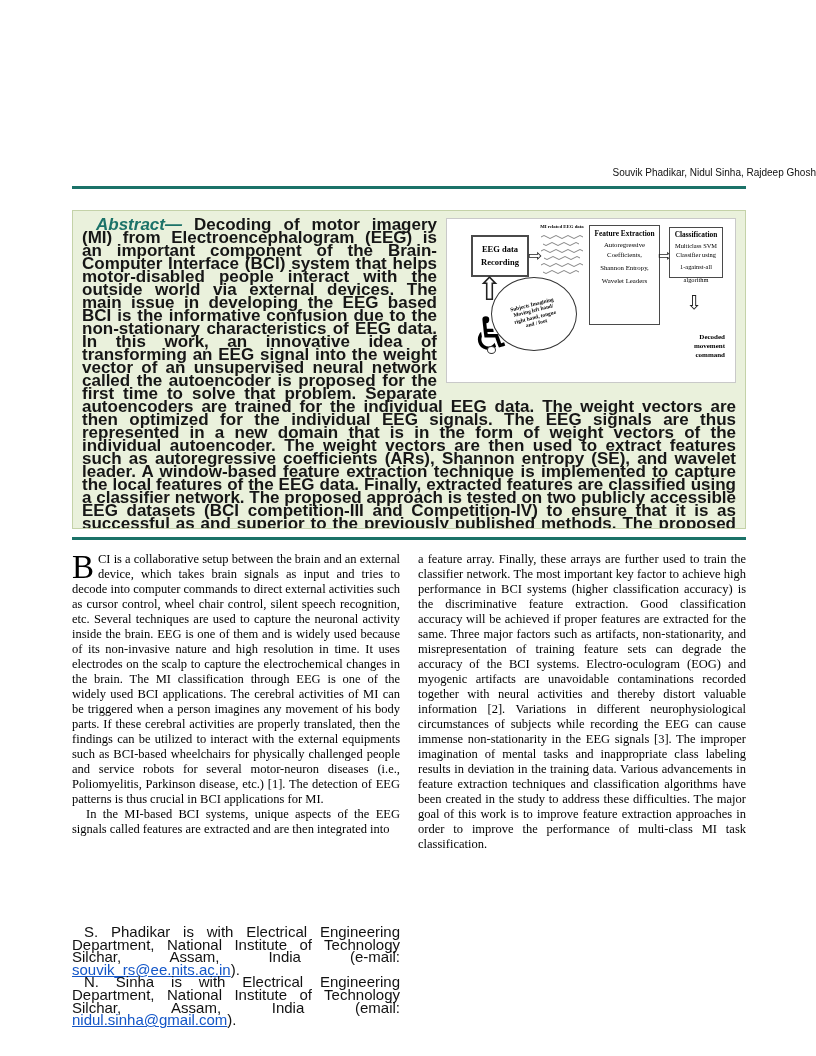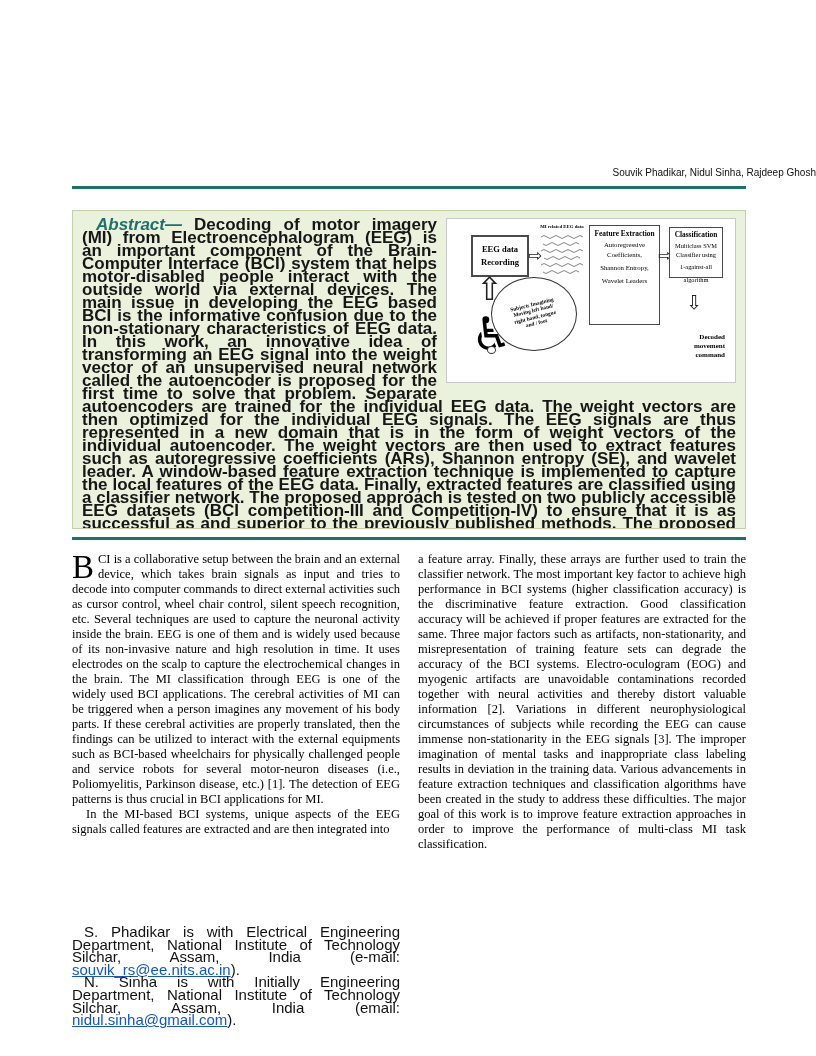--- a/index.html
+++ b/index.html
@@ -156,21 +156,21 @@
   <div class="rule rule-mid"></div>
 
   <div class="col col-left">
 
     <p><span class="dropcap">B</span><span>CI is a collaborative setup between the brain and an external device, which takes brain signals as input and tries to decode into computer commands to direct external activities such as cursor control, wheel chair control, silent speech recognition, etc. Several techniques are used to capture the neuronal activity inside the brain. EEG is one of them and is widely used because of its non-invasive nature and high resolution in time. It uses electrodes on the scalp to capture the electrochemical changes in the brain. The MI classification through EEG is one of the widely used BCI applications. The cerebral activities of MI can be triggered when a person imagines any movement of his body parts. If these cerebral activities are properly translated, then the findings can be utilized to interact with the external equipments such as BCI-based wheelchairs for physically challenged people and service robots for several motor-neuron diseases (i.e., Poliomyelitis, Parkinson disease, etc.) [1]. The detection of EEG patterns is thus crucial in BCI applications for MI.</span></p>
 
     <p class="indent">In the MI-based BCI systems, unique aspects of the EEG signals called features are extracted and are then integrated into</p>
 
     <div class="footnote fn-left">
       <p><span>S. Phadikar is with Electrical Engineering Department, National Institute of Technology Silchar, Assam, India (e-mail: </span><a class="email-link">souvik_rs@ee.nits.ac.in</a><span>).</span></p>
-      <p><span>N. Sinha is with Initially Engineering Department, National Institute of Technology Silchar, Assam, India (email: </span><a class="email-link">nidul.sinha@gmail.com</a><span>).</span></p>
+      <p><span>N. Sinha is with Electrical Engineering Department, National Institute of Technology Silchar, Assam, India (email: </span><a class="email-link">nidul.sinha@gmail.com</a><span>).</span></p>
     </div>
   </div>
 
   <div class="col col-right">
     <p>a feature array. Finally, these arrays are further used to train the classifier network.  The most important key factor to achieve high performance in BCI systems (higher classification accuracy) is the discriminative feature extraction. Good classification accuracy will be achieved if proper features are extracted for the same. Three major factors such as artifacts, non-stationarity, and misrepresentation of training feature sets can degrade the accuracy of the BCI systems. Electro-oculogram (EOG) and myogenic artifacts are unavoidable contaminations recorded together with neural activities and thereby distort valuable information [2]. Variations in different neurophysiological circumstances of subjects while recording the EEG can cause immense non-stationarity in the EEG signals [3]. The improper imagination of mental tasks and inappropriate class labeling results in deviation in the training data. Various advancements in feature extraction techniques and classification algorithms have been created in the study to address these difficulties. The major goal of this work is to improve feature extraction approaches in order to improve the performance of multi-class MI task classification.</p>
 
   </div>
 
 </div>
 

